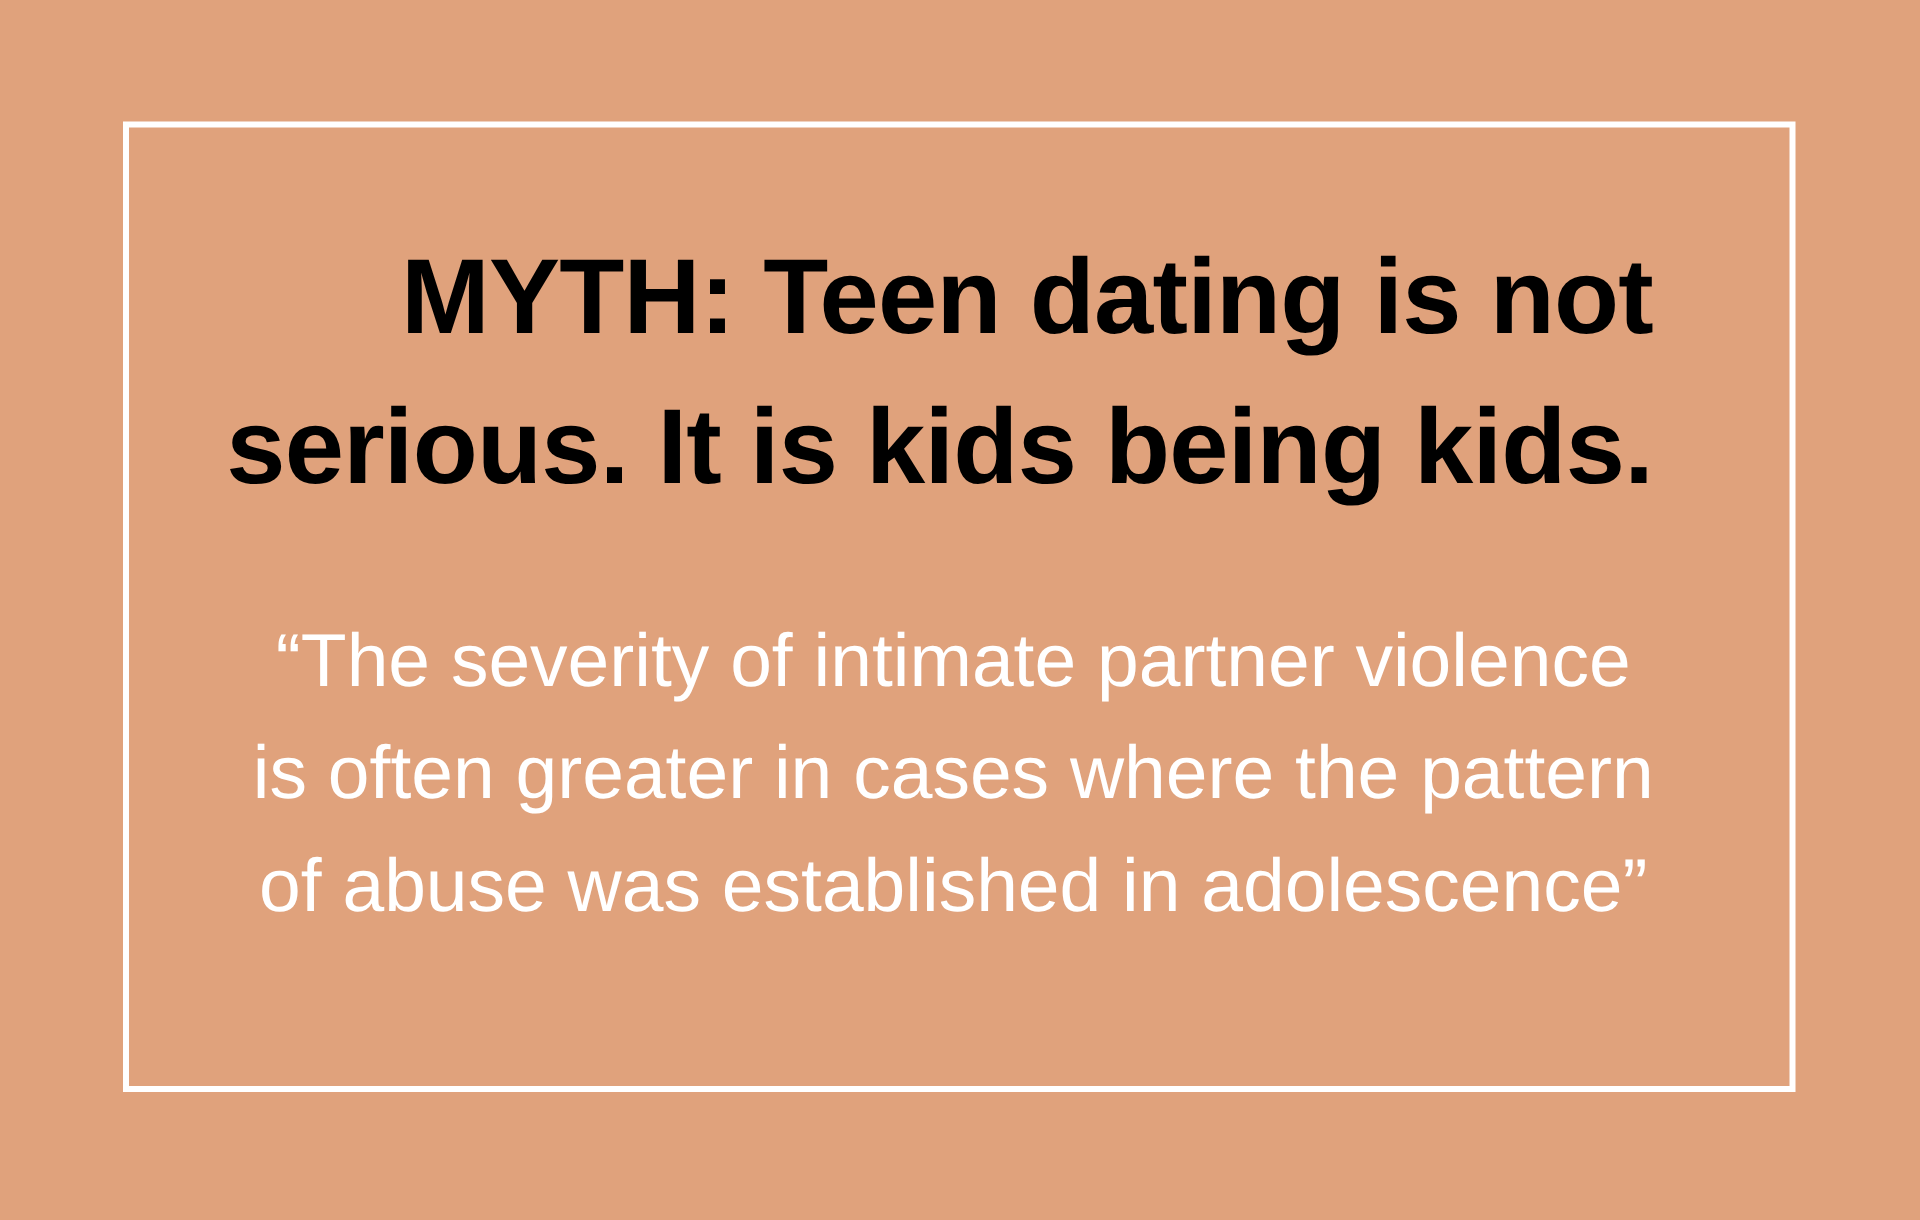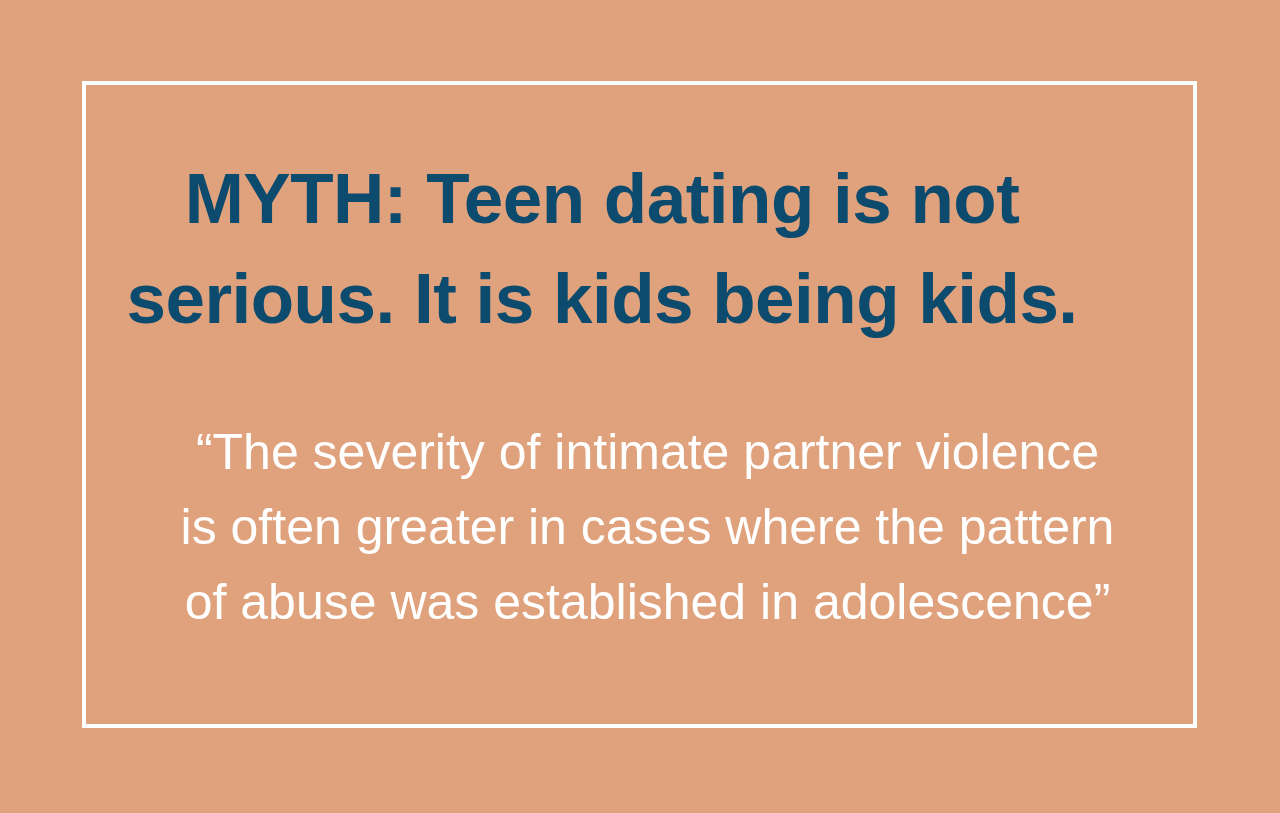--- a/index.html
+++ b/index.html
@@ -39,36 +39,36 @@
     height: 647px;
     box-sizing: border-box;
   }
 
   .myth-heading {
     position: absolute;
     left: 20px;
     top: 68px;
     width: 1000px;
     margin: 0;
-    color: #0c4a6e;
+    color: #000000;
     font-family: "Liberation Sans", sans-serif;
     font-weight: bold;
     font-size: 71px;
     line-height: 100px;
     letter-spacing: -0.5px;
-    text-align: center;
+    text-align: right;
     white-space: pre-line;
   }
 
   .quote-block {
     position: absolute;
     left: 0;
     top: 322px;
     width: 1107px;
-    margin: 12px;
+    margin: 0;
     color: #FFFFFF;
     font-family: "Liberation Sans", sans-serif;
     font-weight: 300;
     font-size: 50px;
     line-height: 75px;
     text-align: center;
     white-space: pre-line;
   }
 </style>
 </head>

